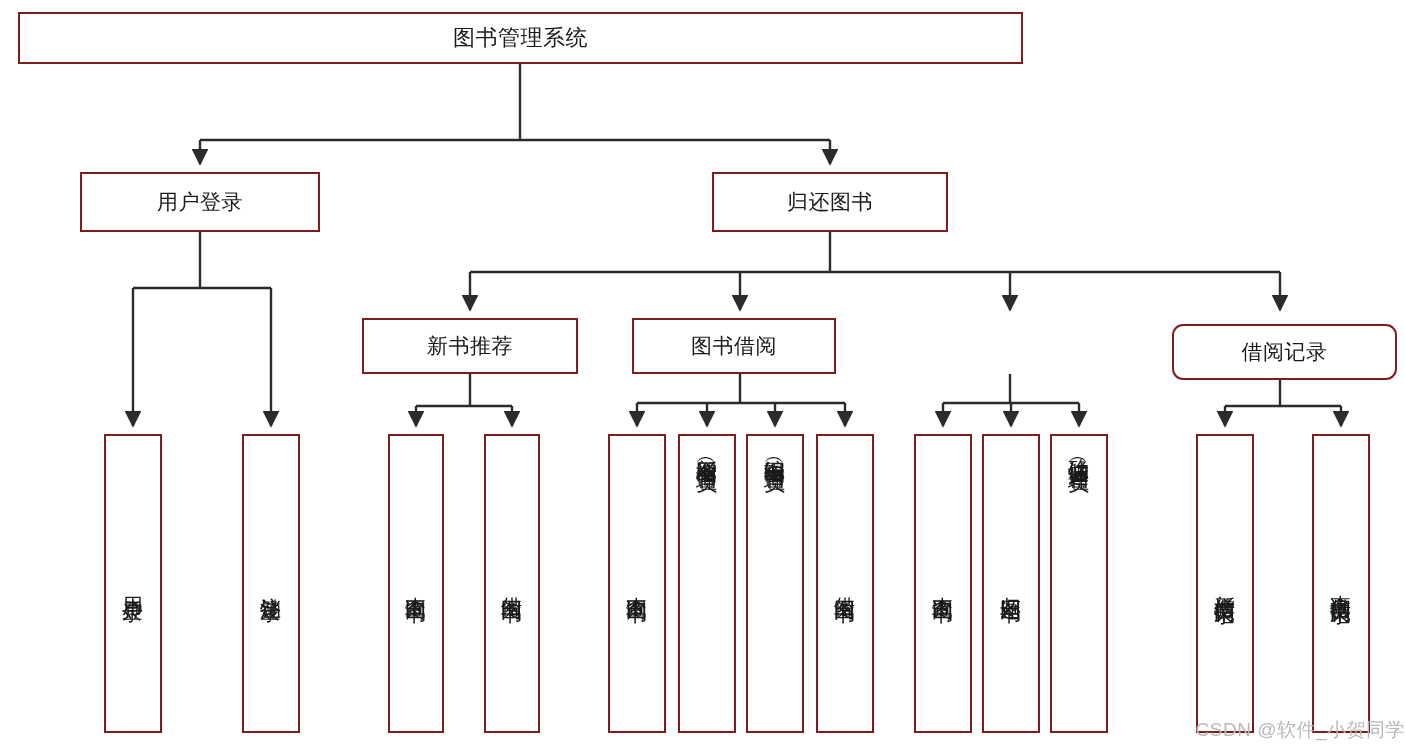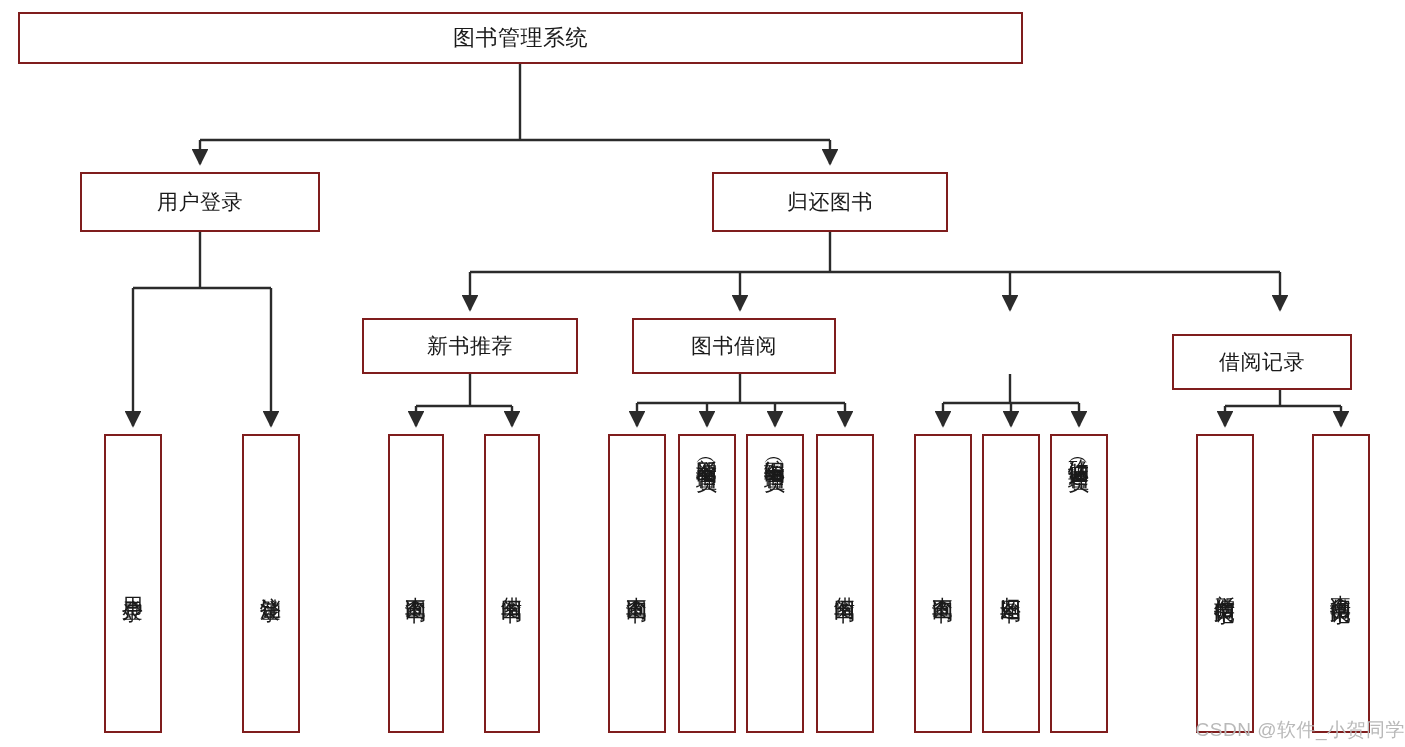--- a/index.html
+++ b/index.html
@@ -142,21 +142,21 @@
   <div class="node horiz" style="left:712px; top:172px; width:236px; height:60px;">
     <span class="node-label">归还图书</span>
   </div>
 
   <div class="node horiz" style="left:362px; top:318px; width:216px; height:56px;">
     <span class="node-label">新书推荐</span>
   </div>
   <div class="node horiz" style="left:632px; top:318px; width:204px; height:56px;">
     <span class="node-label">图书借阅</span>
   </div>
-  <div class="node horiz" style="left:1172px; top:334px; width:180px; height:56px;">
+  <div class="node horiz" style="left:1172px; top:324px; width:225px; height:56px;border-radius:11px;">
     <span class="node-label">借阅记录</span>
   </div>
 
   <div class="node vert centered" style="left:104px; top:434px; width:58px; height:299px;">
     <span class="node-label">用户登录</span>
   </div>
   <div class="node vert centered" style="left:242px; top:434px; width:58px; height:299px;">
     <span class="node-label">注销登录</span>
   </div>
 

